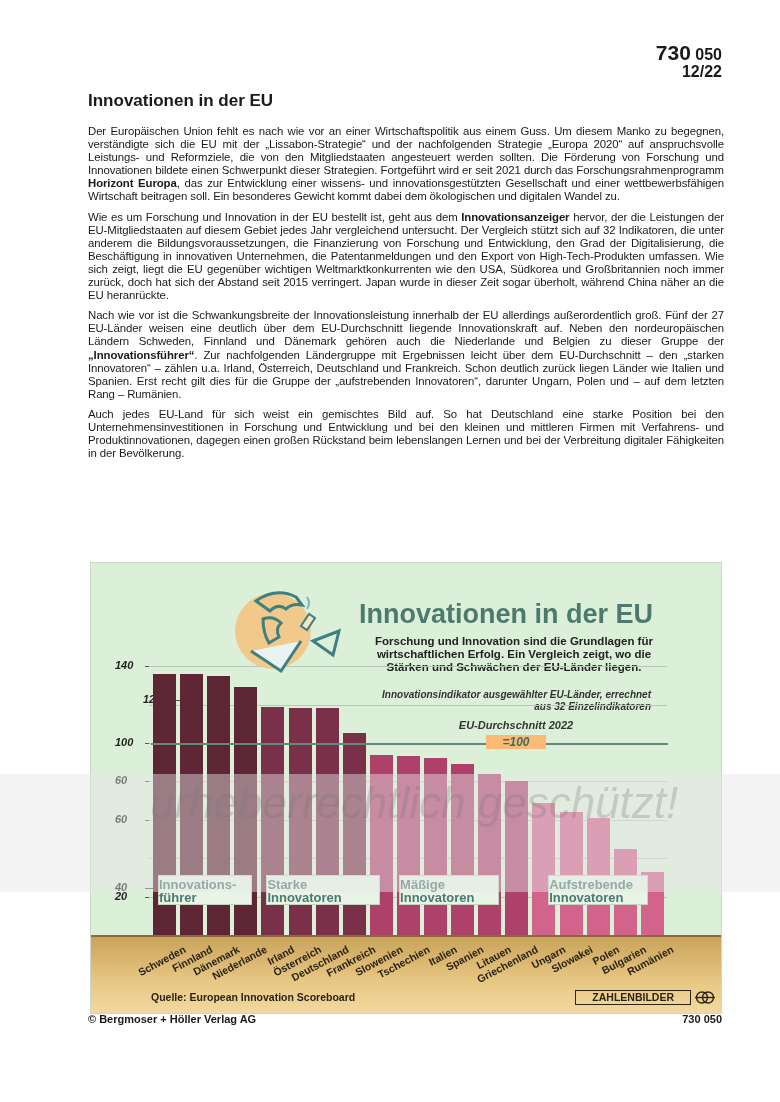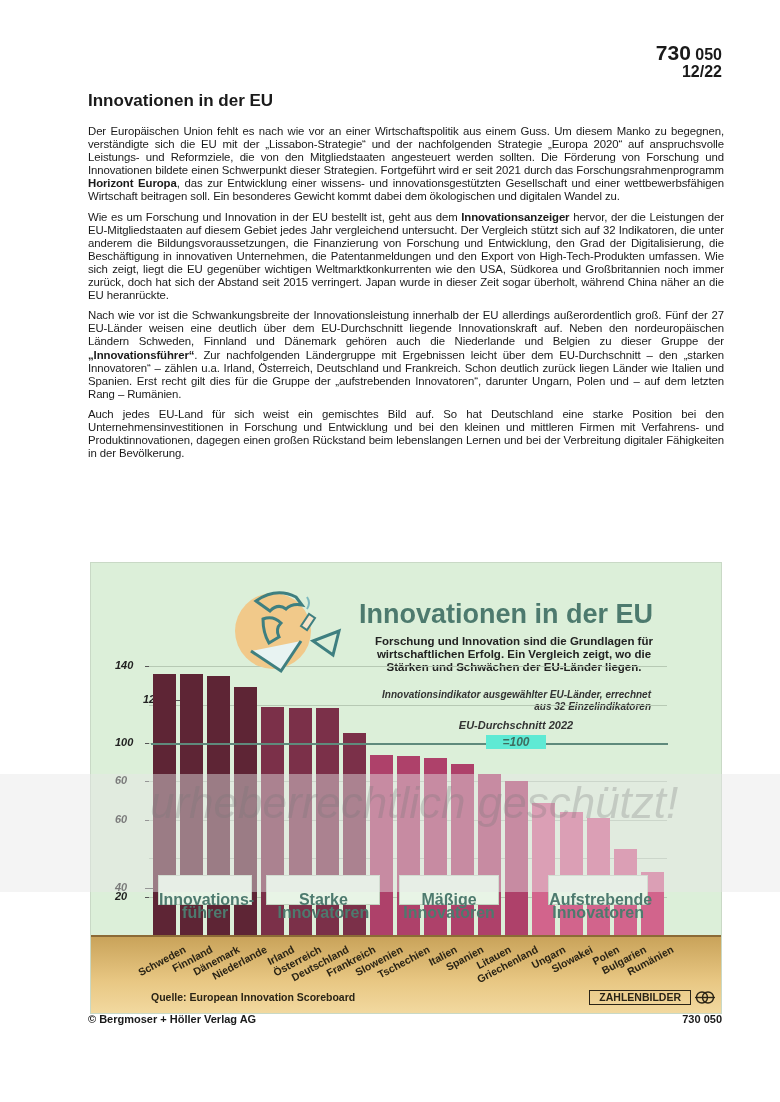--- a/index.html
+++ b/index.html
@@ -11,31 +11,31 @@
   .title{position:absolute;left:88px;top:91px;font-size:17px;font-weight:bold;}
   .body-text{position:absolute;left:88px;width:636px;top:125px;font-size:11.4px;line-height:13.1px;text-align:justify;letter-spacing:-0.1px;}
   .body-text p{margin:0 0 7px 0;}
   .body-text b{font-weight:bold;}
   
   .chart{position:absolute;left:90px;top:562px;width:632px;height:452px;background:#dcefd9;border:1px solid #c9d9c6;box-sizing:border-box;overflow:hidden;}
   .chart-title{position:absolute;left:268px;top:36px;font-size:27px;font-weight:bold;color:#4d7a6e;letter-spacing:0px;}
   .chart-subtitle{position:absolute;left:268px;top:72px;width:310px;text-align:center;font-size:11.5px;font-weight:bold;line-height:13px;color:#222;}
   .chart-note{position:absolute;left:290px;top:126px;width:270px;text-align:right;font-size:10px;font-style:italic;font-weight:bold;line-height:12px;color:#333;}
   .avg-label{position:absolute;left:340px;top:156px;width:170px;text-align:center;font-size:11px;font-style:italic;font-weight:bold;color:#333;}
-  .avg-value{position:absolute;left:395px;top:172px;width:60px;text-align:center;font-size:12px;font-style:italic;font-weight:bold;color:#3e6e60;background:#5eead4;z-index:4;}
+  .avg-value{position:absolute;left:395px;top:172px;width:60px;text-align:center;font-size:12px;font-style:italic;font-weight:bold;color:#3e6e60;background:#fdba74;z-index:4;}
   .avg-line{position:absolute;left:60px;top:180px;width:517px;height:2px;background:#5f8a7c;z-index:3;}
   .gridline{position:absolute;left:58px;width:518px;height:1px;background:#b7c9b4;z-index:1;}
   .ytick{position:absolute;left:24px;width:30px;font-size:11px;font-style:italic;font-weight:bold;color:#222;text-align:left;}
   .ytick::after{content:"";position:absolute;left:30px;top:7px;width:8px;height:1px;background:#555;}
   .bar{position:absolute;width:23px;bottom:79px;z-index:2;}
-  .group-label{position:absolute;top:312px;height:30px;background:#e8f4e6;border:1px solid #c2d3c0;box-sizing:border-box;font-size:16px;font-weight:bold;color:#4d7a6e;text-align:center;line-height:13px;padding-top:17px;z-index:5;}
+  .group-label{position:absolute;top:312px;height:30px;background:#e8f4e6;border:1px solid #c2d3c0;box-sizing:border-box;font-size:13px;font-weight:bold;color:#4d7a6e;line-height:13px;padding-top:2px;z-index:5;}
   .ground{position:absolute;left:0;top:372px;width:100%;height:80px;background:linear-gradient(#c9a35a,#e8c783 55%,#f3dba3);border-top:2px solid #8b6a36;z-index:3;}
   .xlabel{position:absolute;font-size:10.5px;font-weight:bold;color:#2a2416;transform:rotate(-28deg);transform-origin:right top;white-space:nowrap;z-index:6;text-align:right;}
   .source{position:absolute;left:60px;top:428px;font-size:10.5px;font-weight:bold;color:#2a2416;z-index:6;}
-  .brand{position:absolute;right:30px;top:427px;font-size:10.5px;font-weight:bold;color:#2a2416;border:1.5px solid #2a2416;padding:0 9px;line-height:13px;z-index:6;}
+  .brand{position:absolute;right:30px;top:427px;font-size:10.5px;font-weight:bold;color:#2a2416;border:1.5px solid #2a2416;padding:0 16px;line-height:13px;z-index:6;}
   .brand-logo{position:absolute;right:6px;top:428px;width:20px;height:13px;z-index:6;}
   .scientist{position:absolute;left:120px;top:18px;width:140px;height:110px;z-index:2;}
   .footer-left{position:absolute;left:88px;top:1013px;font-size:11px;font-weight:bold;}
   .footer-right{position:absolute;right:58px;top:1013px;font-size:11px;font-weight:bold;}
   .watermark-band{position:absolute;left:0;top:774px;width:780px;height:118px;background:rgba(230,230,230,0.45);z-index:20;pointer-events:none;}
   .watermark-text{position:absolute;left:160px;top:778px;font-size:44px;font-style:italic;color:rgba(120,120,120,0.28);line-height:50px;z-index:21;pointer-events:none;font-family:"Liberation Sans",sans-serif;}
 </style>
 </head>
 <body>
 

